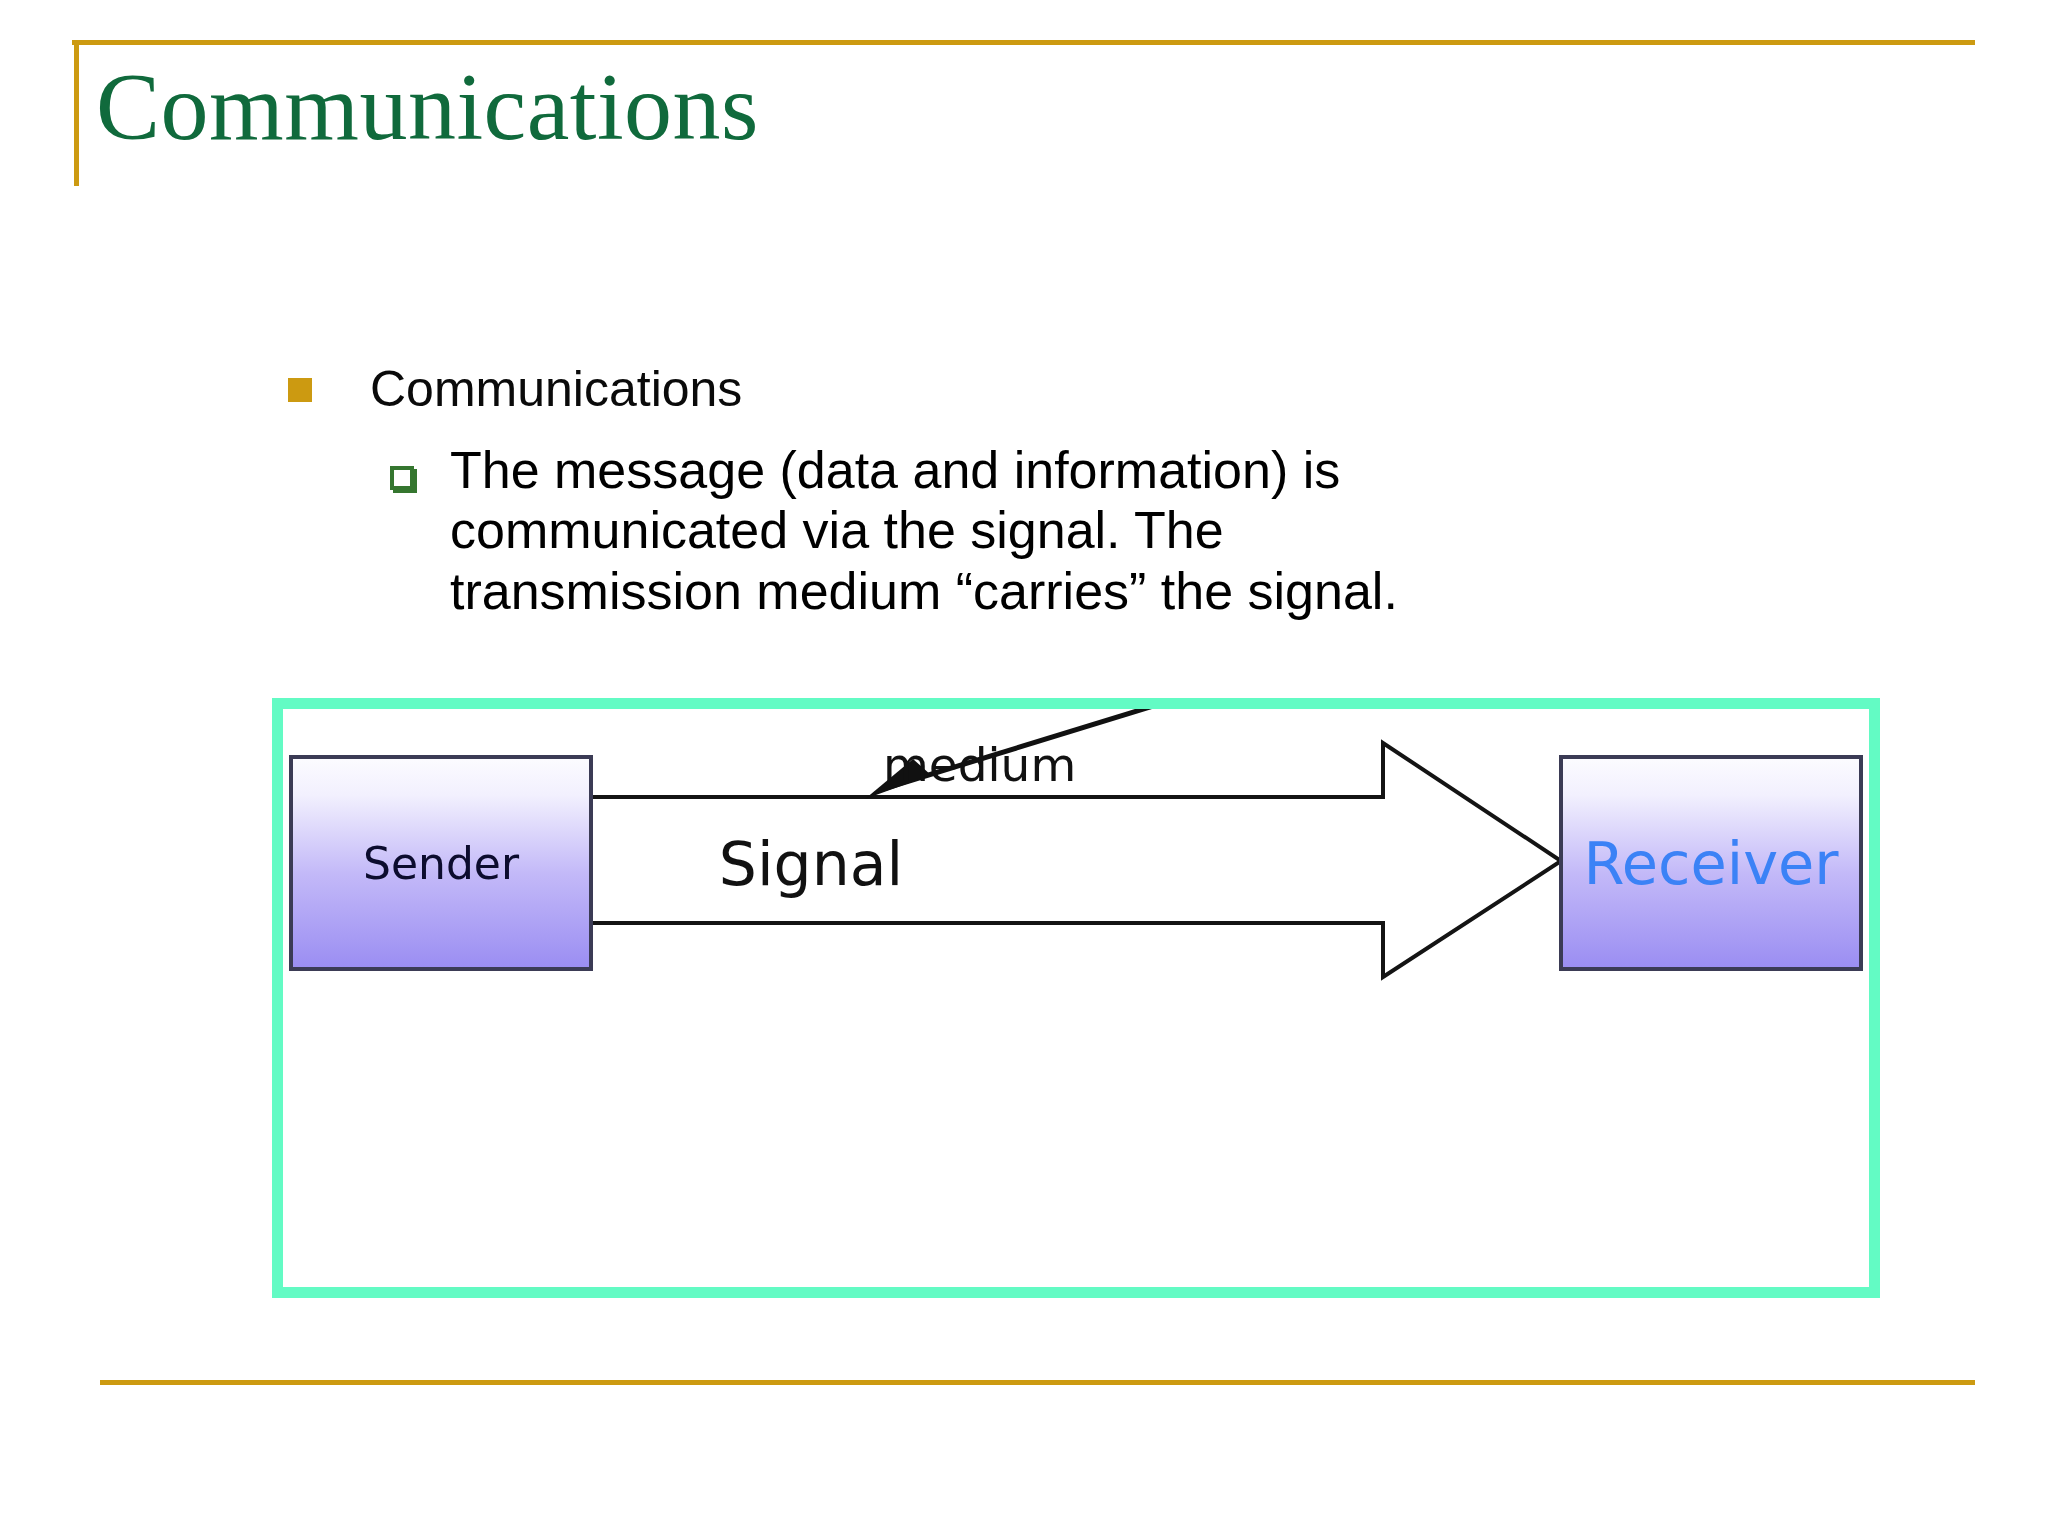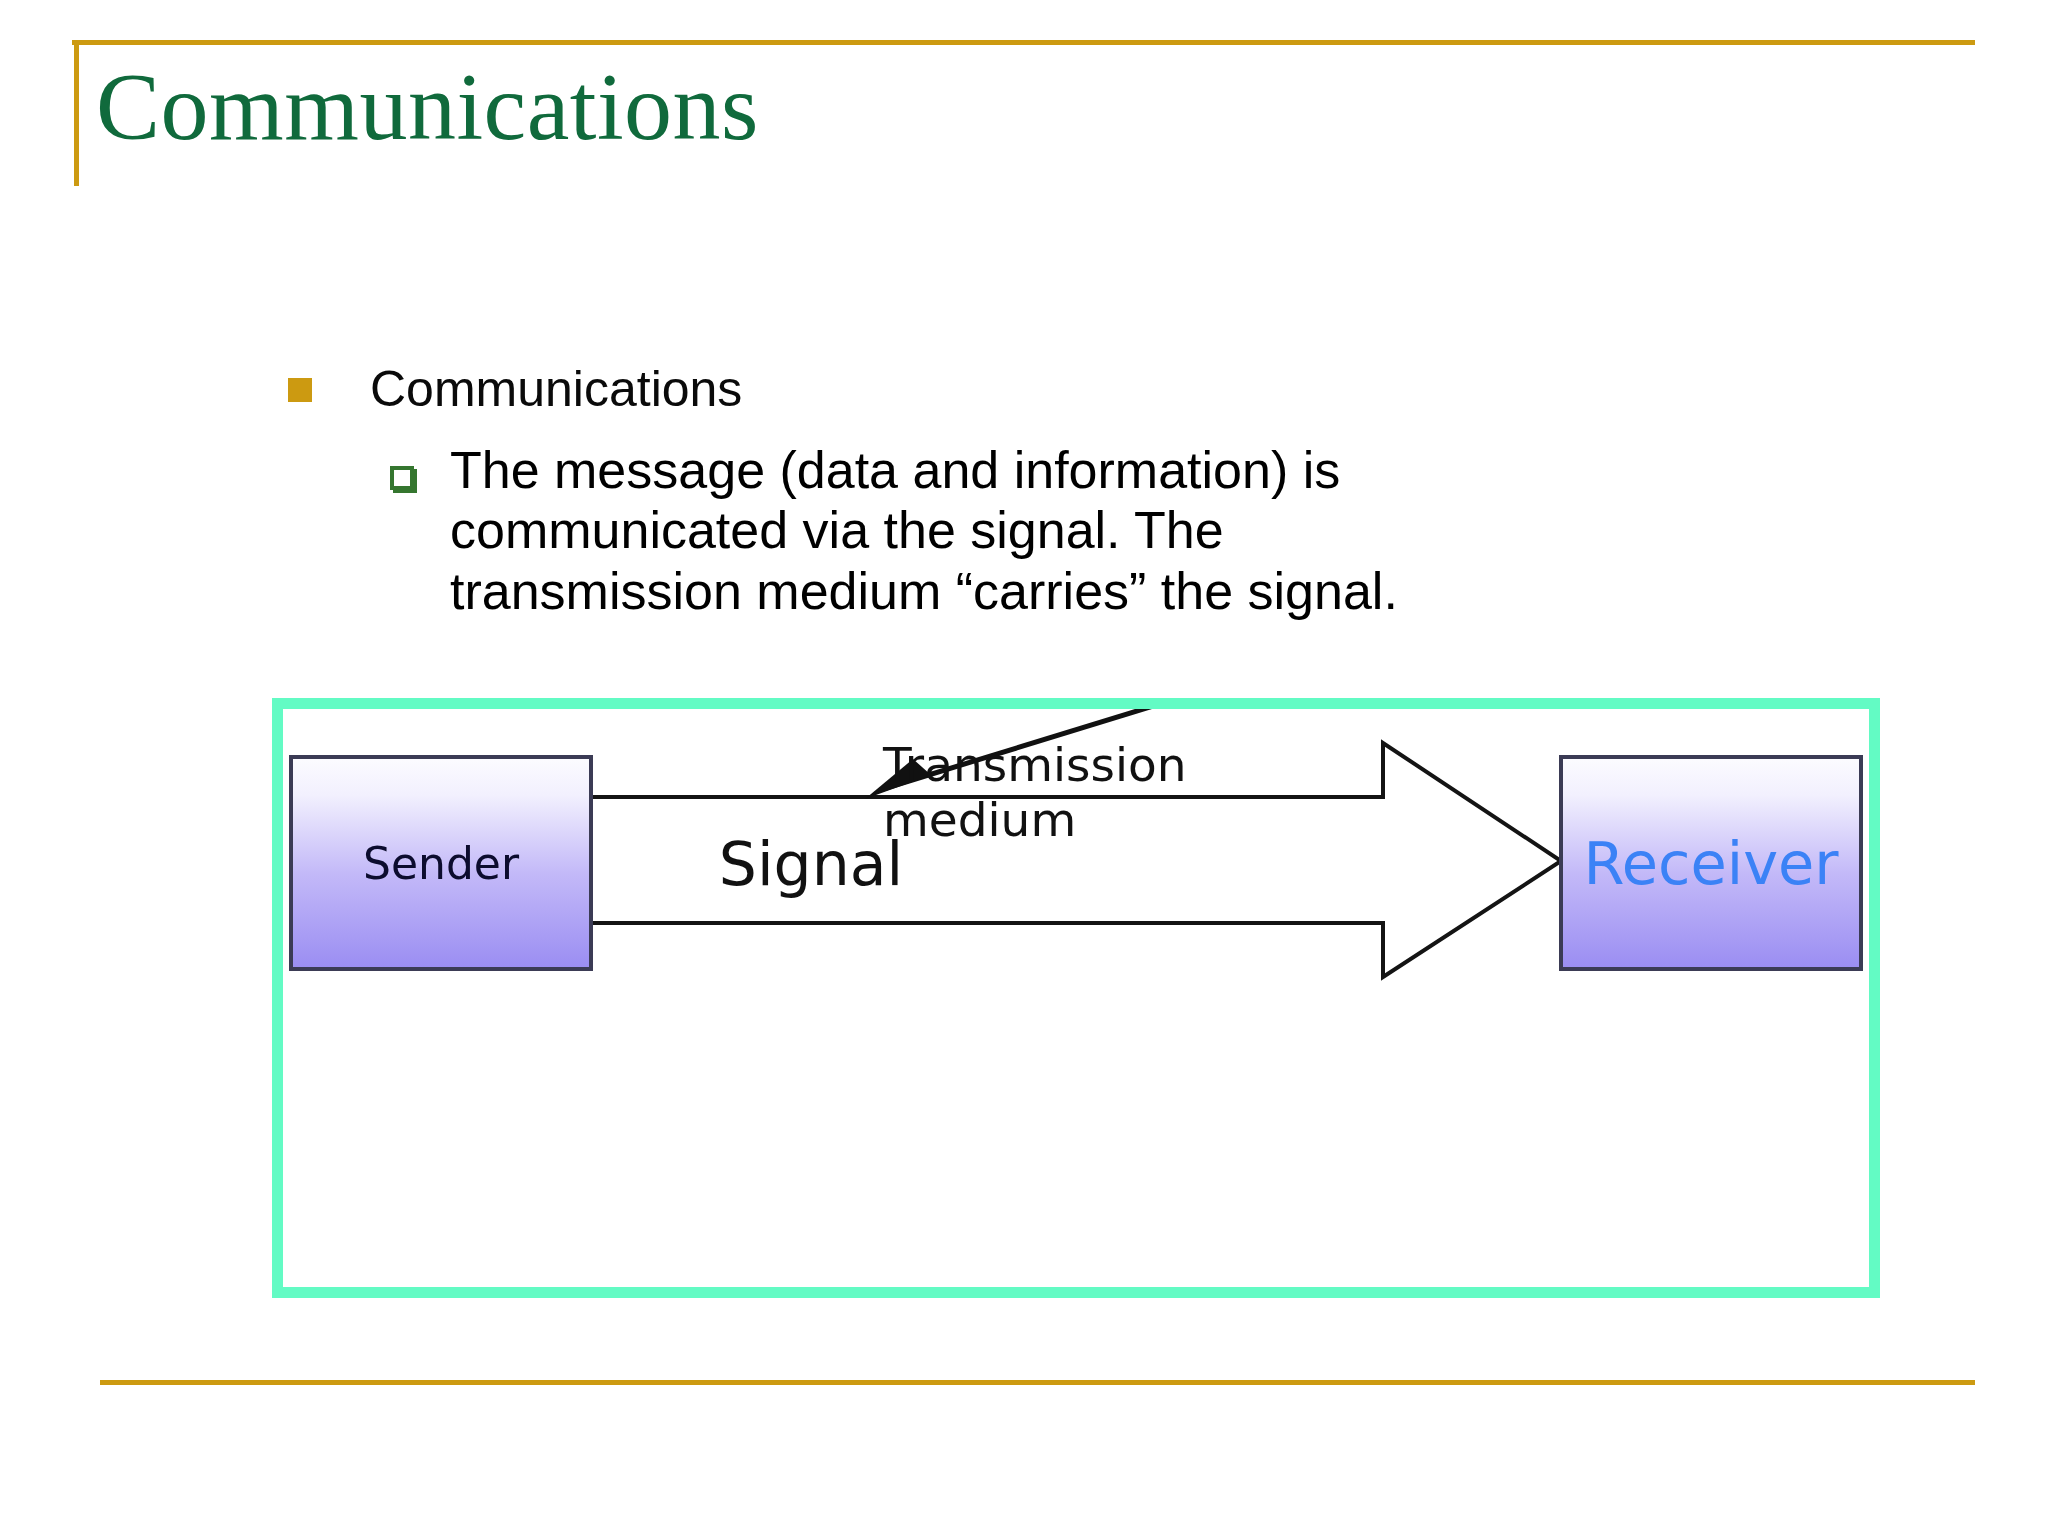--- a/index.html
+++ b/index.html
@@ -200,21 +200,20 @@
 
         <text class="dg-label dg-label-medium" x="600" y="-60" text-anchor="start" style="display: none;">Transmission</text>
       </svg>
 
       <div style="position:absolute; left:600px; top:-98px;"></div>
     </div>
 
     <div style="position:absolute; left:600px; top:28px; width:420px;
                 font-family:'DejaVu Sans','Liberation Sans',sans-serif;
                 font-size:47px; line-height:1.18; color:#111111;">
-      <div>Transmission</div>
       <div>medium</div>
     </div>
 
     <div style="position:absolute; left:398px; top:120px; width:260px; text-align:center;
                 font-family:'DejaVu Sans','Liberation Sans',sans-serif;
                 font-size:60px; color:#111111;">Signal</div>
 
     <div style="position:absolute; left:8px; top:48px; width:300px; height:212px;
                 display:flex; align-items:center; justify-content:center;
                 font-family:'DejaVu Sans','Liberation Sans',sans-serif;

